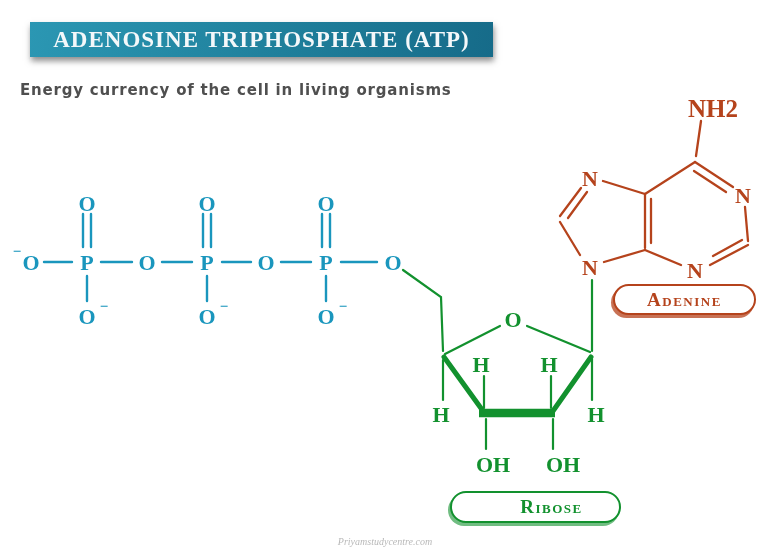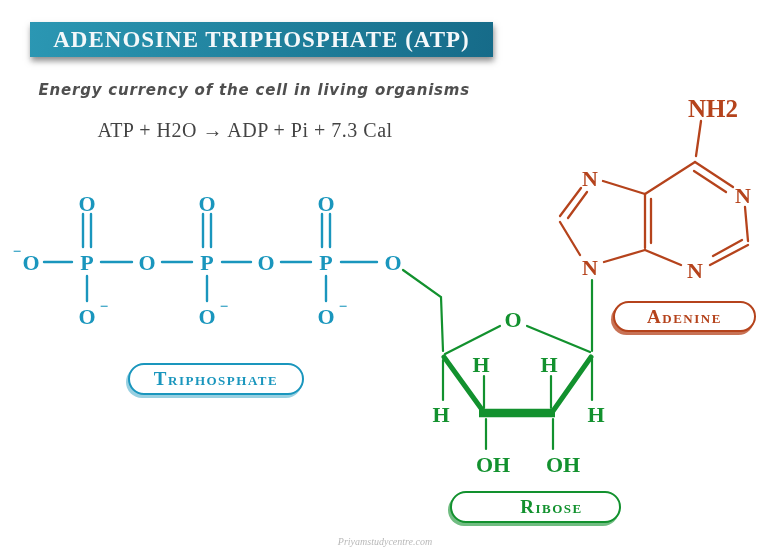--- a/index.html
+++ b/index.html
@@ -3,22 +3,22 @@
 <meta charset="utf-8">
 <style>
   html,body{margin:0;padding:0;background:#fff;}
   .stage{position:relative;width:768px;height:558px;background:#fff;overflow:hidden;
          font-family:"Liberation Serif",serif;}
   .banner{position:absolute;left:30px;top:22px;width:463px;height:35px;
           background:linear-gradient(100deg,var(--banner_left) 0%,var(--banner_mid) 55%,var(--banner_right) 100%);
           box-shadow:1px 4px 6px rgba(50,50,50,.55);
           display:flex;align-items:center;justify-content:center;}
   .banner span{color:var(--title_text);font-weight:bold;font-size:23px;letter-spacing:1px;white-space:nowrap;}
-  .subtitle{position:absolute;left:20px;top:81px;width:450px;text-align:right;
-            font-family:"DejaVu Sans",sans-serif;font-style:italic;font-weight:600;
+  .subtitle{position:absolute;left:20px;top:81px;width:450px;text-align:left;
+            font-family:"DejaVu Sans",sans-serif;font-weight:600;
             font-size:15px;letter-spacing:.8px;color:var(--subtitle_gray);}
   .equation{position:absolute;left:40px;top:119px;width:410px;text-align:center;
             font-size:20px;letter-spacing:.5px;color:var(--equation_gray);}
   svg{position:absolute;left:0;top:0;}
   .pb{stroke:var(--phosphate);stroke-width:2.4;fill:none;stroke-linecap:round;}
   .rb{stroke:var(--ribose);stroke-width:2.2;fill:none;stroke-linecap:round;}
   .rb.w5{stroke-width:5;}
   .rb.w9{stroke-width:8.5;stroke-linecap:butt;}
   .ab{stroke:var(--adenine);stroke-width:2.3;fill:none;stroke-linecap:round;}
   text.atom{font-family:"Liberation Serif",serif;font-weight:bold;font-size:22px;
@@ -26,38 +26,37 @@
   text.minus{font-size:15px;}
   text.big{font-size:25px;}
   .pa{fill:var(--phosphate);}
   .ra{fill:var(--ribose);}
   .aa{fill:var(--adenine);}
   .pill{position:absolute;border:2px solid;border-radius:16px;background:#fff;
         display:flex;align-items:center;justify-content:center;
         font-variant:small-caps;font-weight:bold;font-size:19px;letter-spacing:1.5px;}
   .pill-tri{left:128px;top:363px;width:172px;height:28px;color:var(--phosphate);
             border-color:var(--phosphate);box-shadow:-2px 3px 0 rgba(26,150,189,.45);}
-  .pill-ade{left:613px;top:301px;width:139px;height:27px;color:var(--adenine);
+  .pill-ade{left:613px;top:284px;width:139px;height:27px;color:var(--adenine);
             border-color:var(--adenine);box-shadow:-2px 3px 0 rgba(181,67,28,.75);}
   .pill-rib{left:450px;top:491px;width:135px;height:28px;color:var(--ribose);
             border-color:var(--ribose);box-shadow:-2px 3px 0 rgba(18,145,46,.6);padding-left:32px;}
   .watermark{position:absolute;left:285px;top:536px;width:200px;text-align:center;
              font-style:italic;font-size:10px;color:var(--watermark_gray);}
 </style>
 </head>
 <body>
 
 <div class="stage">
 
   <div class="banner">
     <span>ADENOSINE TRIPHOSPHATE (ATP)</span>
   </div>
 
   <div class="subtitle">Energy currency of the cell in living organisms</div>
-  <div class="equation">ATP + H2O → ADP + Pi + 7.3 Cal</div>
 
   <svg width="768" height="558" viewBox="0 0 768 558">
 
     <g>
       <line class="pb" x1="44" y1="262" x2="72" y2="262"></line>
       <line class="pb" x1="101" y1="262" x2="132" y2="262"></line>
       <line class="pb" x1="162" y1="262" x2="192" y2="262"></line>
       <line class="pb" x1="222" y1="262" x2="251" y2="262"></line>
       <line class="pb" x1="281" y1="262" x2="311" y2="262"></line>
       <line class="pb" x1="341" y1="262" x2="377" y2="262"></line>
@@ -135,23 +134,20 @@
     </g>
     <g>
       <text class="atom aa big" x="713" y="108">NH2</text>
       <text class="atom aa" x="743" y="195">N</text>
       <text class="atom aa" x="695" y="270">N</text>
       <text class="atom aa" x="590" y="178">N</text>
       <text class="atom aa" x="590" y="267">N</text>
     </g>
   </svg>
 
-  <div class="pill pill-tri">
-    <span>Triphosphate</span>
-  </div>
   <div class="pill pill-ade">
     <span>Adenine</span>
   </div>
   <div class="pill pill-rib">
     <span>Ribose</span>
   </div>
 
   <div class="watermark">Priyamstudycentre.com</div>
 </div>
 

